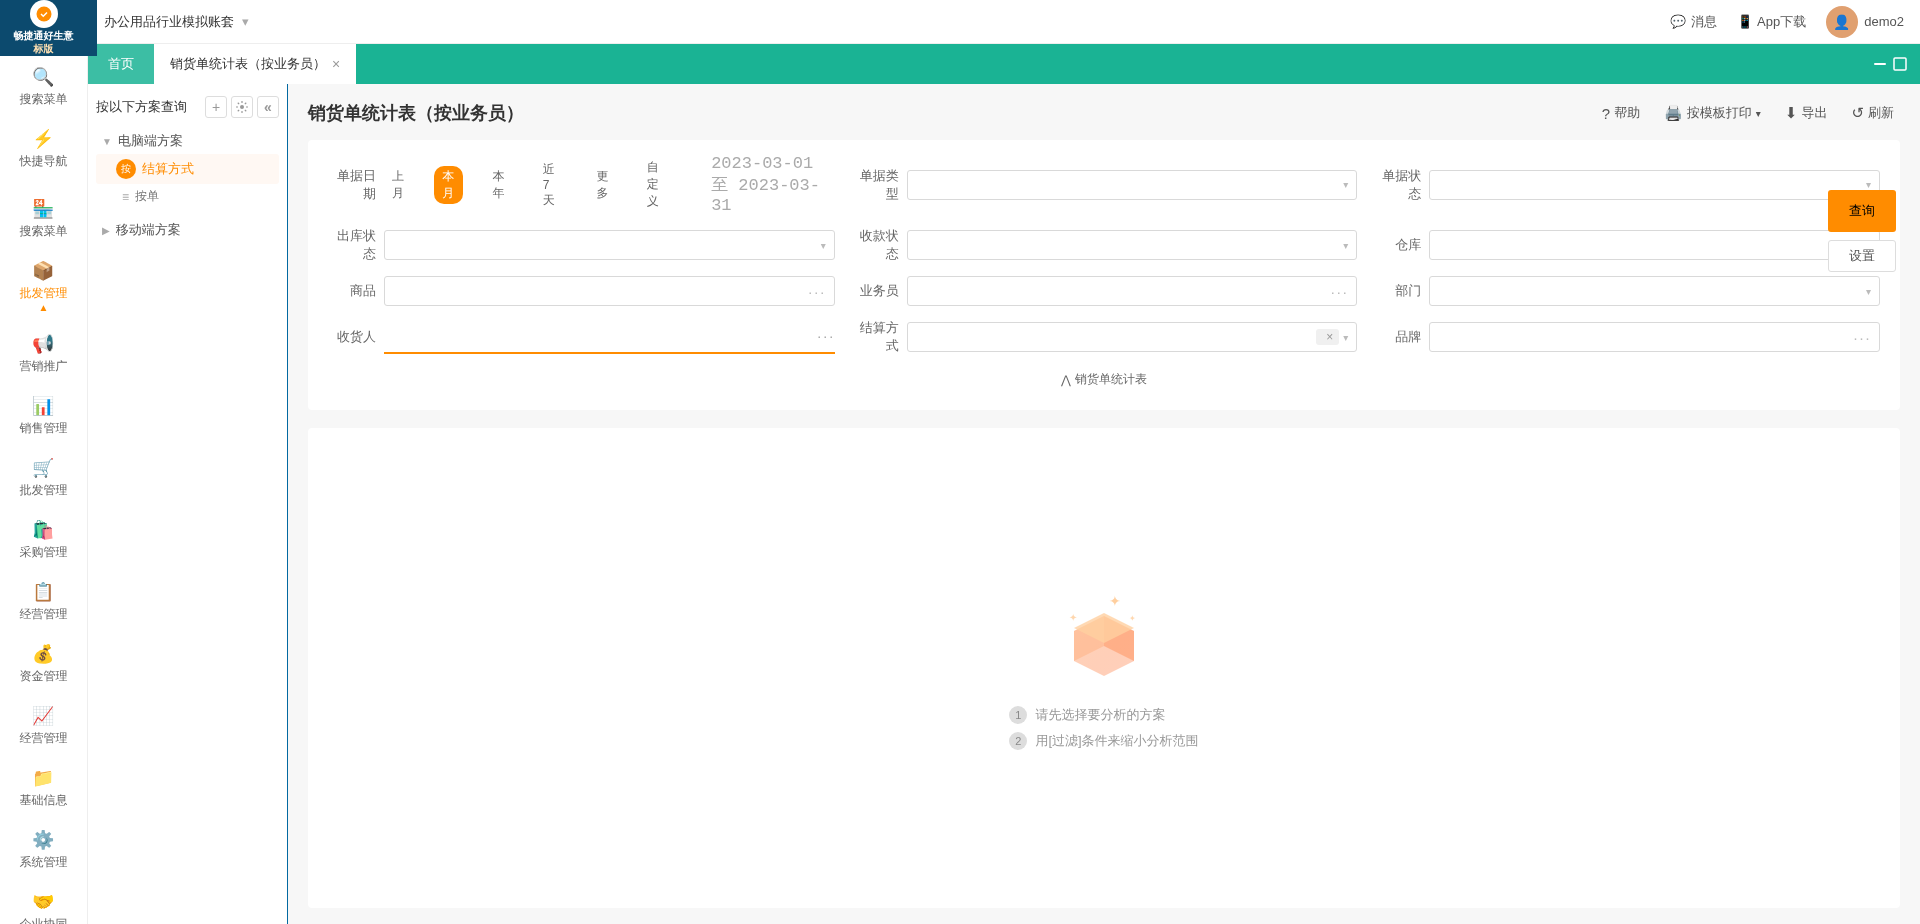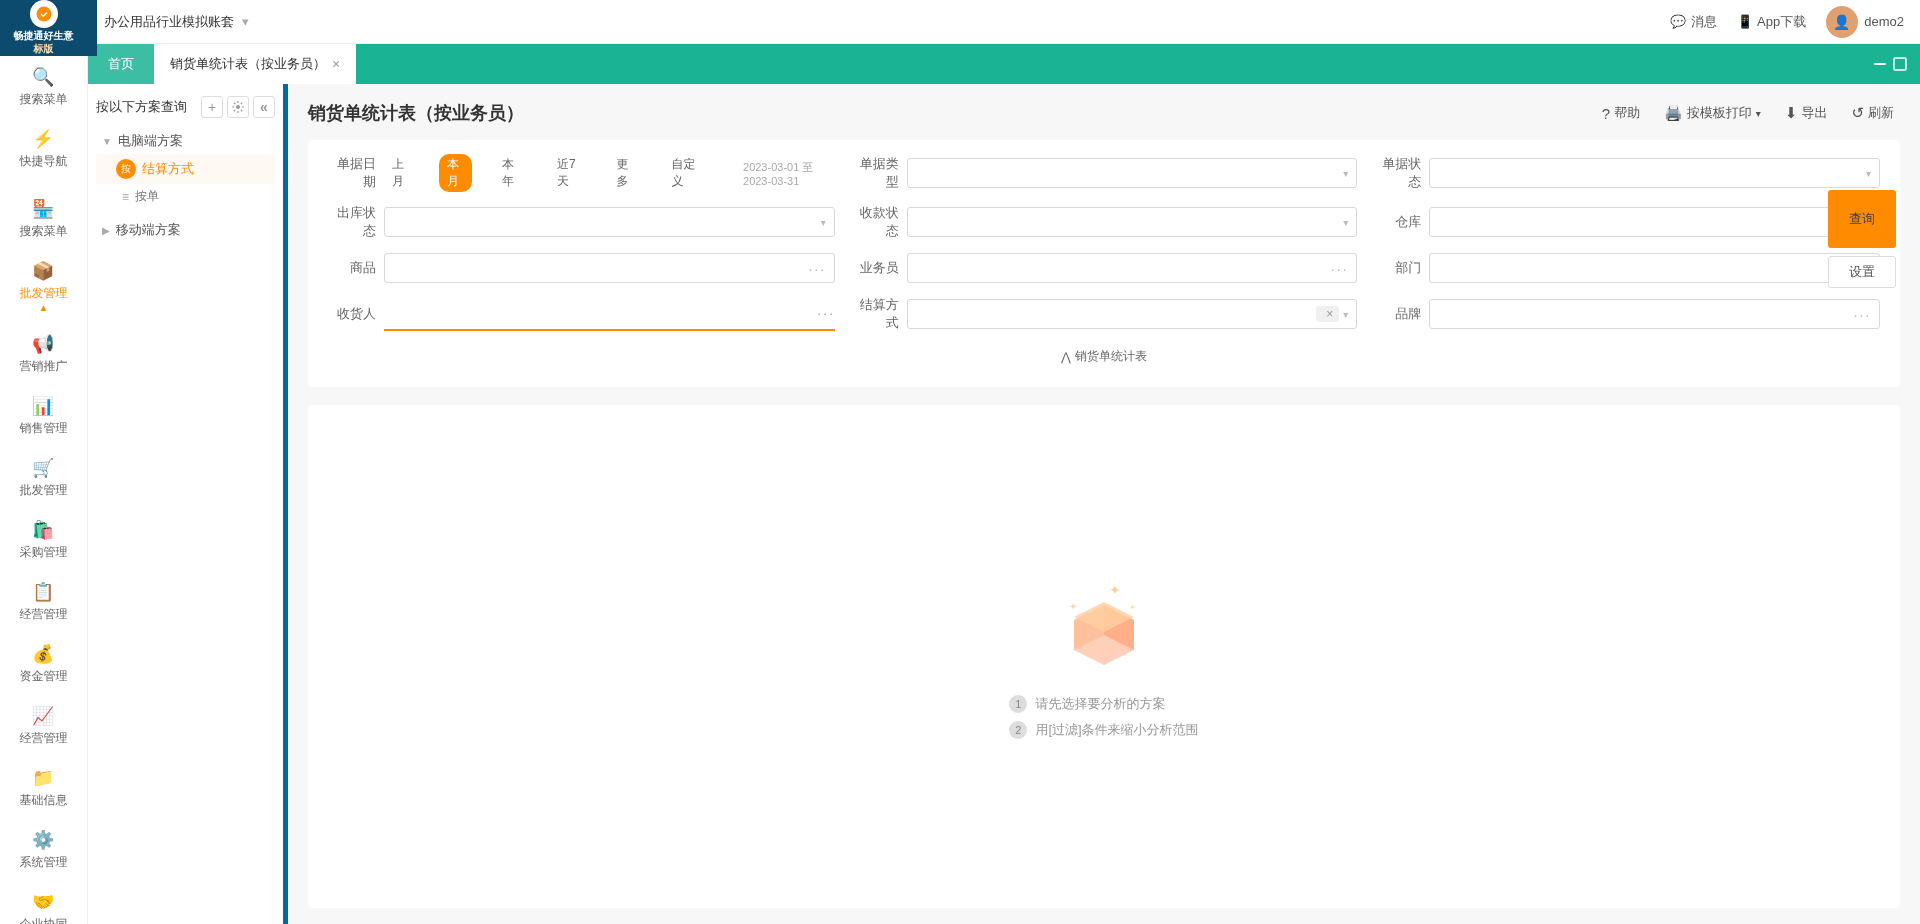--- a/index.html
+++ b/index.html
@@ -162,21 +162,21 @@
     .content-area {
       flex: 1;
       display: flex;
       overflow: hidden;
     }
 
     
     .left-panel {
       width: 200px;
       background: #fff;
-      border-right: 5px solid #0369a1;
+      border-right: 1px solid #0369a1;
       padding: 12px 8px;
       flex-shrink: 0;
     }
     .left-panel-header {
       display: flex;
       align-items: center;
       justify-content: space-between;
       margin-bottom: 10px;
       font-size: 13px;
       color: #333;
@@ -311,24 +311,24 @@
       display: flex;
       align-items: center;
       gap: 4px;
       cursor: pointer;
       color: #666;
       font-size: 12px;
       padding: 4px 12px;
     }
     .btn-query {
       background: #ff8c00;
-      color: #404040;
+      color: #000000;
       border: none;
       border-radius: 3px;
-      padding: 20px 20px;
+      padding: 12px 20px;
       cursor: pointer;
       font-size: 13px;
     }
     .btn-settings {
       background: #fff;
       color: #555;
       border: 1px solid #ddd;
       border-radius: 3px;
       padding: 6px 20px;
       cursor: pointer;
@@ -441,23 +441,24 @@
     }
     .dtab {
       padding: 2px 8px;
       border-radius: 10px;
       cursor: pointer;
       font-size: 12px;
       color: #666;
     }
     .dtab.active { background: #ff8c00; color: #fff; }
     .drange {
-      font-size: 11px;
+      font-size: 17px;
       color: #aaa;
       margin-left: 16px;
+      font-family: Liberation Mono, monospace;
     }
   </style>
 </head>
 <body>
 
 <div class="sidebar">
   <div class="sidebar-logo">
     <div class="logo-icon">
       <svg viewBox="0 0 24 24" fill="#ff8c00">
           <circle cx="12" cy="12" r="10"></circle>

